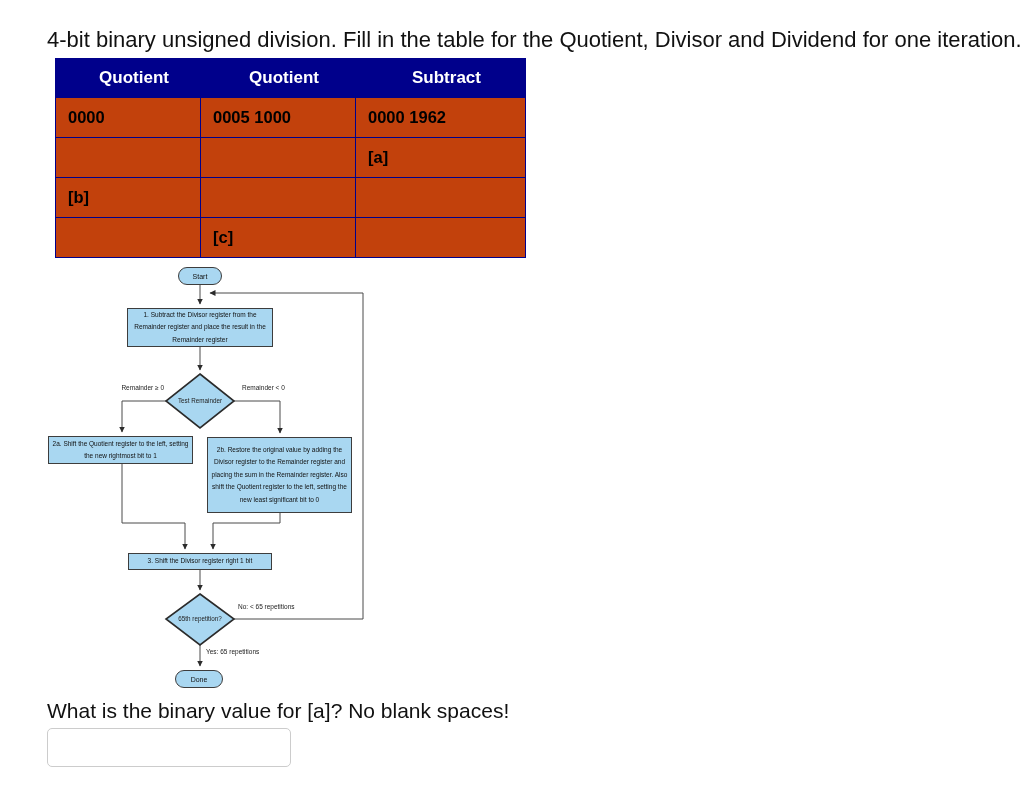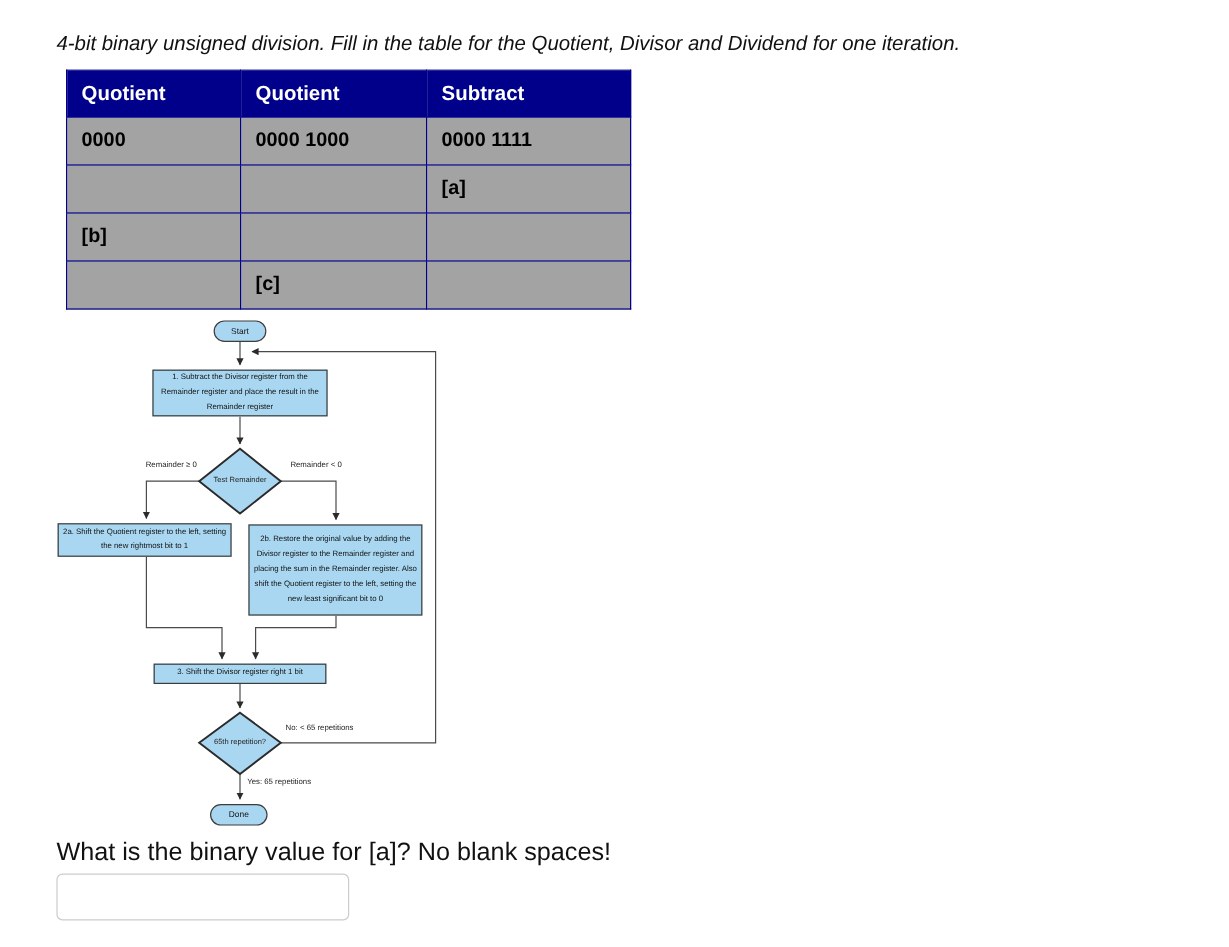--- a/index.html
+++ b/index.html
@@ -9,25 +9,24 @@
     width: 1024px;
     height: 789px;
     font-family: "Liberation Sans", sans-serif;
     color: #1a1a1a;
     overflow: hidden;
   }
 
   .page-title {
     position: absolute;
     left: 47px; top: 27px;
-    font-size: 17px;
+    font-size: 22px;
     font-weight: 400;
     color: #111;
     white-space: nowrap;
-    font-style: italic;
   }
 
   
   table.division {
     position: absolute;
     left: 55px; top: 58px;
     border-collapse: collapse;
     table-layout: fixed;
   }
   table.division th, table.division td {
@@ -36,22 +35,23 @@
     font-weight: 700;
     text-align: left;
     padding: 0 0 0 12px;
     vertical-align: middle;
   }
   table.division th {
     background: #00008B;
     color: #ffffff;
     height: 39px;
     font-size: 17px;
-  }
-  table.division td { height: 40px; color: #000; background: #a3a3a3; }
+    text-align: center;
+  }
+  table.division td { height: 40px; color: #000; background: #c2410c; }
   td.blank-ref { color: #0000FF; }
   .col-q { width: 145px; }
   .col-d { width: 155px; }
   .col-r { width: 170px; }
 
   
   .flowchart {
     position: absolute;
     left: 30px; top: 258px;
     width: 360px; height: 445px;
@@ -132,22 +132,22 @@
   <thead>
     <tr>
       <th>Quotient</th>
       <th>Quotient</th>
       <th>Subtract</th>
     </tr>
   </thead>
   <tbody>
     <tr>
       <td>0000</td>
-      <td>0000 1000</td>
-      <td>0000 1111</td>
+      <td>0005 1000</td>
+      <td>0000 1962</td>
     </tr>
     <tr>
       <td></td>
       <td></td>
       <td class="blank-ref">[a]</td>
     </tr>
     <tr>
       <td class="blank-ref">[b]</td>
       <td></td>
       <td></td>

